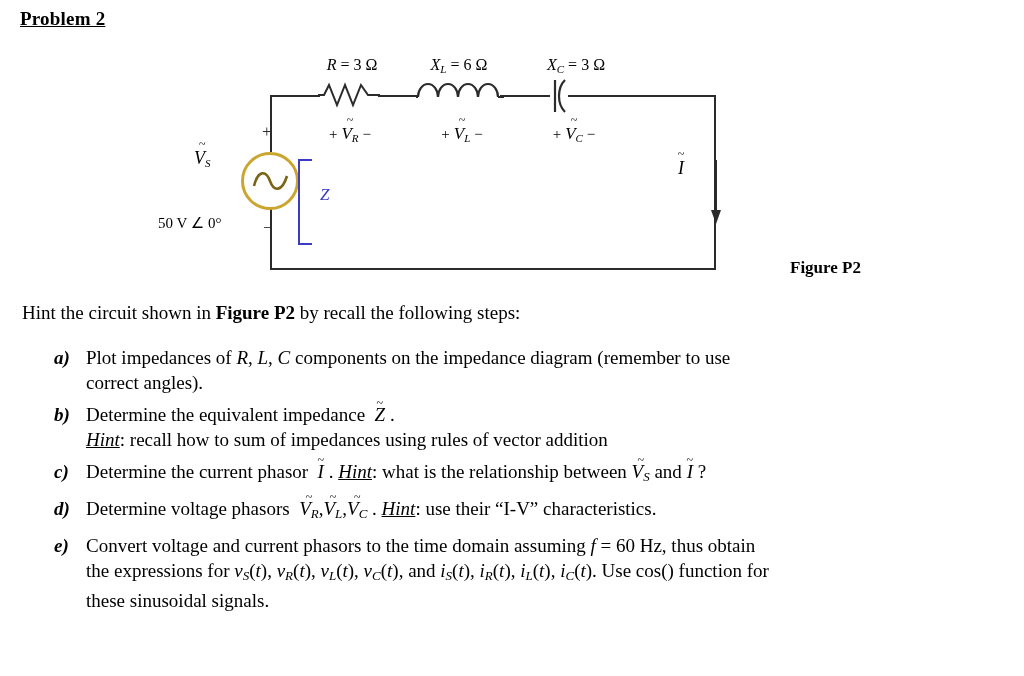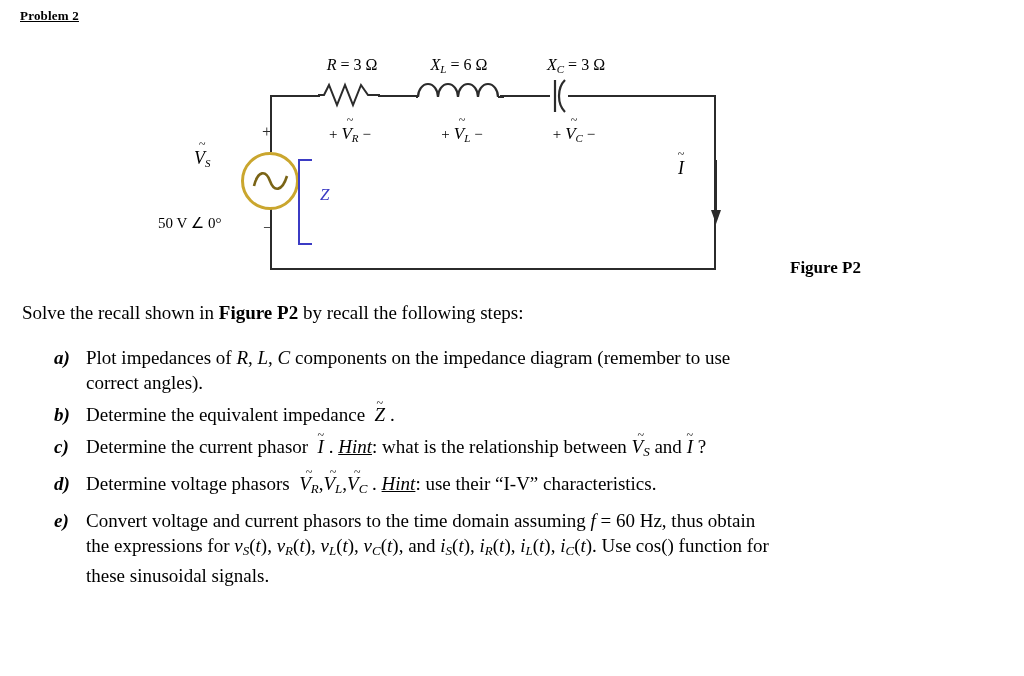--- a/index.html
+++ b/index.html
@@ -16,21 +16,21 @@
     overflow: hidden;
   }
 
   
   #problem-title {
     position: absolute;
     left: 20px;
     top: 8px;
     font-family: "Liberation Serif", serif;
     font-weight: bold;
-    font-size: 13px;
+    font-size: 19px;
     text-decoration: underline;
     letter-spacing: 0.2px;
   }
 
   
   #figure-area {
     position: absolute;
     left: 150px;
     top: 40px;
     width: 740px;
@@ -282,35 +282,36 @@
     <polygon points="10,64 5,50 15,50" fill="#2b2b2b"></polygon>
   </svg>
   <div id="i-label" style="left:528px; top:118px;">
     <span class="phasor" style="font-size:18px;"><span class="tilde">~</span><span>I</span></span>
   </div>
 </div>
 
 <div id="figure-caption">Figure P2</div>
 
 <div id="intro">
-  <span>Solve the recall shown in </span><b>Figure P2</b><span> by recall the following steps:</span>
+  <span>Hint the circuit shown in </span><b>Figure P2</b><span> by recall the following steps:</span>
 </div>
 
 <ol id="steps">
 
   <li>
     <span class="marker">a)</span>
     <span>Plot impedances of <span class="it">R</span>, <span class="it">L</span>, <span class="it">C</span> components on the impedance diagram (remember to use<br>correct angles).</span>
   </li>
 
   <li>
     <span class="marker">b)</span>
     <span>Determine the equivalent impedance&nbsp;
       <span class="phasor" style="font-size:19px;"><span class="tilde">~</span>Z</span> .
     </span><br>
+    <span><span class="hint">Hint</span><span>: recall how to sum of impedances using rules of vector addition</span></span>
   </li>
 
   <li>
     <span class="marker">c)</span>
     <span>Determine the current phasor&nbsp;
       <span class="phasor" style="font-size:19px;"><span class="tilde">~</span>I</span> .
       <span class="hint">Hint</span><span>: what is the relationship between  </span>
       <span class="phasor" style="font-size:19px;"><span class="tilde">~</span>V<span class="vsub">S</span></span>
       and
       <span class="phasor" style="font-size:19px;"><span class="tilde">~</span>I</span> ?

